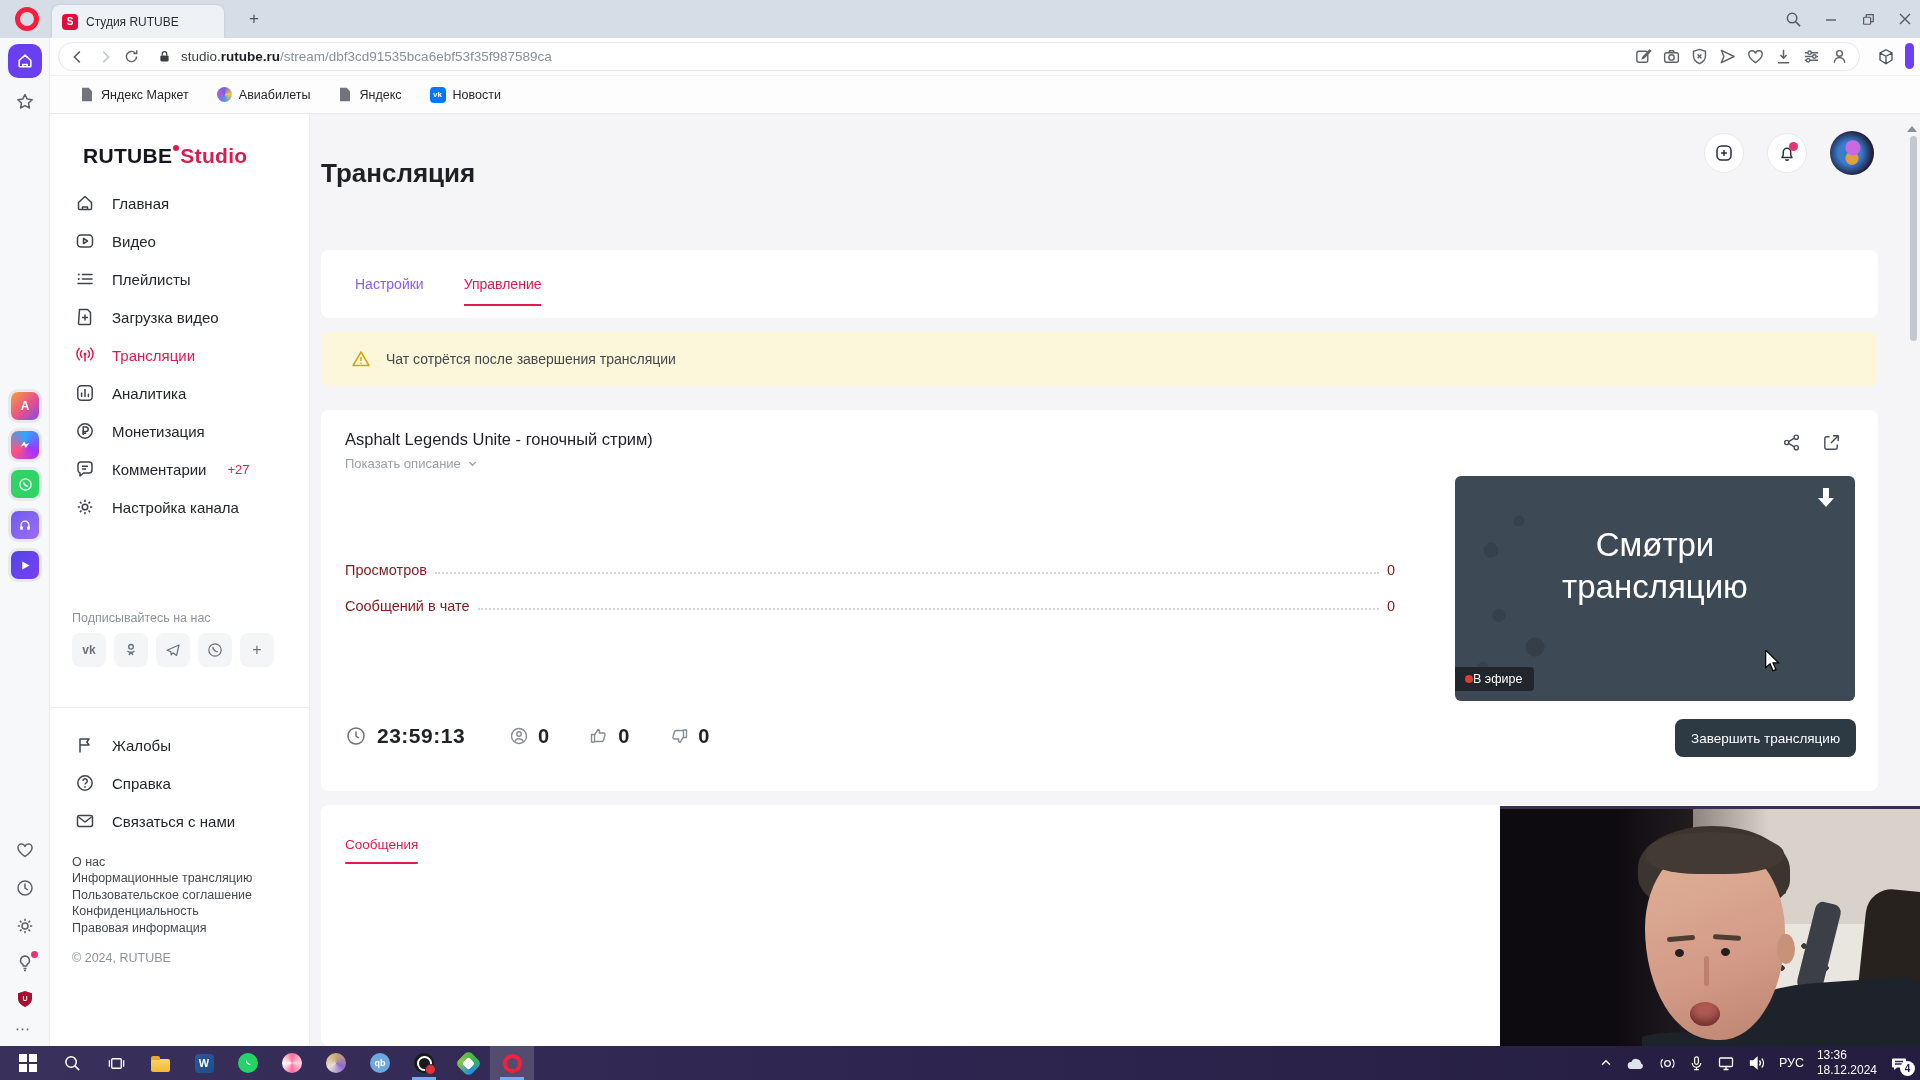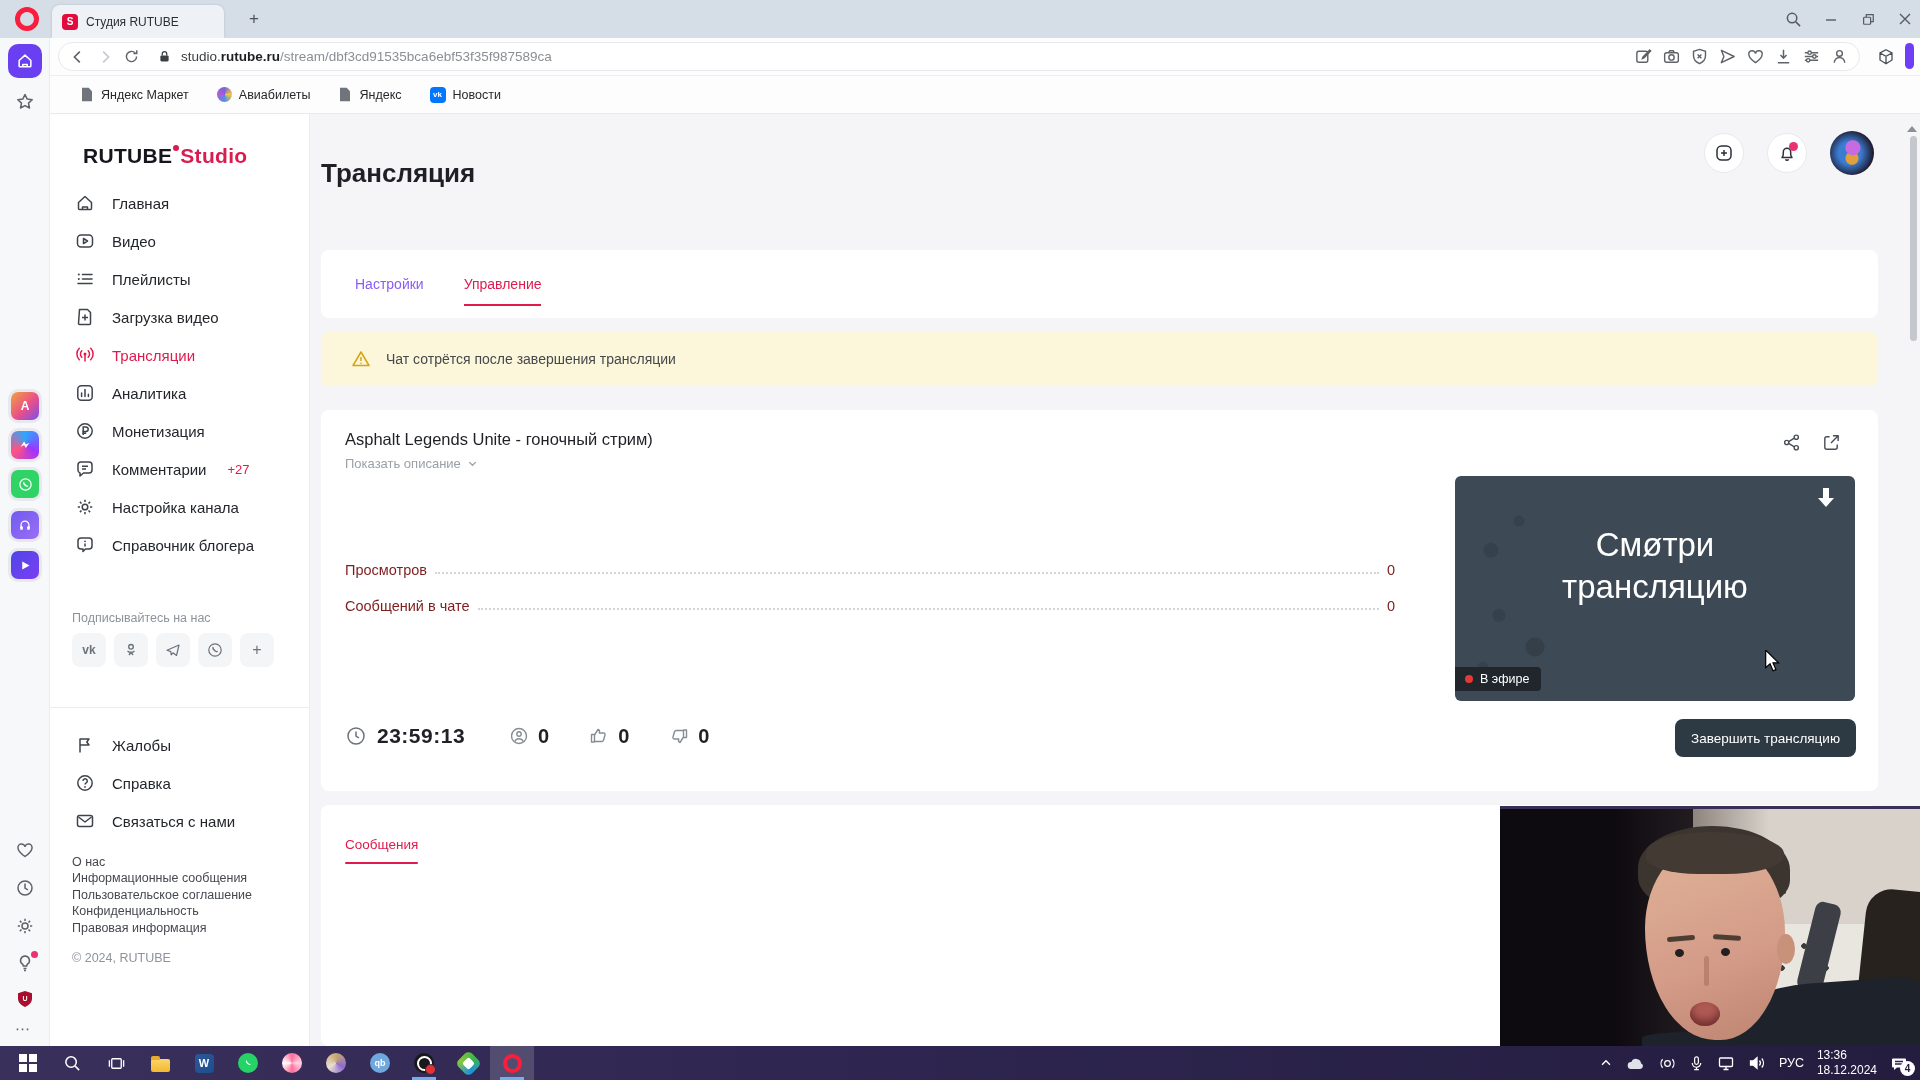--- a/index.html
+++ b/index.html
@@ -66,21 +66,21 @@
   .stream{top:296px;height:381px}
   .s-title{position:absolute;left:24px;top:20px;font-size:16.5px;font-weight:500;color:#1f2127}
   .s-desc{position:absolute;left:24px;top:46px;font-size:13px;color:#9aa0a9;display:flex;align-items:center;gap:6px;cursor:pointer}
   .drow{position:absolute;left:24px;width:1050px;display:flex;align-items:flex-end;font-size:14.5px;color:#7f1d1d}
   .drow .lead{flex:1;border-bottom:2px dotted #d2d6dc;margin:0 8px 4px 8px}
   .stats{position:absolute;left:24px;top:314px;display:flex;align-items:center;color:#1f2127}
   .stats .num{font-size:20px;font-weight:700;margin-left:9px}
   .stats .timer{font-size:21px;font-weight:700;margin-left:10px;letter-spacing:.5px}
   .thumb{position:absolute;left:1134px;top:66px;width:400px;height:225px;border-radius:6px;background:radial-gradient(circle at 9% 33%,#35414b 0 7px,rgba(0,0,0,0) 8px),radial-gradient(circle at 16% 20%,#35414b 0 5px,rgba(0,0,0,0) 6px),radial-gradient(circle at 11% 62%,#35414b 0 6px,rgba(0,0,0,0) 7px),radial-gradient(circle at 20% 76%,#343f49 0 9px,rgba(0,0,0,0) 10px),radial-gradient(circle at 7% 85%,#35414b 0 5px,rgba(0,0,0,0) 6px),#3d4954;overflow:hidden}
   .thumb-txt{position:absolute;left:0;right:0;top:48px;text-align:center;color:#fff;font-size:33px;font-weight:500;line-height:1.28}
-  .live{position:absolute;left:0px;bottom:10px;background:#20262c;border-radius:0 4px 4px 0;display:flex;align-items:center;gap:7px;padding:5px 12px 5px 10px;color:#fff;font-size:12.5px}
+  .live{position:absolute;left:0px;bottom:10px;background:#20262c;border-radius:0 4px 4px 0;display:flex;align-items:center;padding:5px 12px 5px 10px;color:#fff;font-size:12.5px}
   .live .rd{width:8px;height:8px;border-radius:50%;background:#e53935}
   .sharebtn{position:absolute;top:22px;color:#4a4f57;cursor:pointer}
   .endbtn{position:absolute;left:1354px;top:309px;width:181px;height:38px;background:#2d3943;border:none;border-radius:8px;color:#fff;font-size:13.5px;font-family:inherit;cursor:pointer}
   .msgs{top:691px;height:241px}
   .mtab{position:absolute;left:24px;top:32px;font-size:13.5px;color:#e01a4d;cursor:pointer}
   .mtab::after{content:"";position:absolute;left:0;right:0;bottom:-12px;height:2.5px;border-radius:2px;background:#e01a4d}
   .sb-up{position:absolute;left:1907px;top:121px;width:0;height:0;border:5px solid rgba(0,0,0,0);border-bottom:6px solid #8b8f96}
   .sb-thumb{position:absolute;left:1910px;top:136px;width:7px;height:205px;border-radius:4px;background:#c4c7cc}
   
   .cam{position:absolute;left:1500px;top:806px;width:420px;height:240px;overflow:hidden;background:#d8d2ca;z-index:6}
@@ -429,30 +429,20 @@
         </li>
       <li>
           <span class="ic">
             <svg width="20" height="20" viewBox="0 0 20 20" fill="none" stroke="currentColor" stroke-width="1.5">
               <circle cx="10" cy="10" r="2.8"></circle>
               <path d="M10 2.8 v2.2 M10 15 v2.2 M2.8 10 h2.2 M15 10 h2.2 M4.9 4.9 l1.6 1.6 M13.5 13.5 l1.6 1.6 M15.1 4.9 l-1.6 1.6 M6.5 13.5 l-1.6 1.6"></path>
             </svg>
           </span>
           <span>Настройка канала</span>
         </li>
-      <li>
-          <span class="ic">
-            <svg width="20" height="20" viewBox="0 0 20 20" fill="none" stroke="currentColor" stroke-width="1.5" stroke-linejoin="round">
-              <path d="M3 6 a3 3 0 0 1 3-3 h8 a3 3 0 0 1 3 3 v5 a3 3 0 0 1-3 3 h-3.5 L8 16.5 V14 H6 a3 3 0 0 1-3-3 Z"></path>
-              <path d="M10 8.5 v3"></path>
-              <circle cx="10" cy="6.3" r=".9" fill="currentColor" stroke="none"></circle>
-            </svg>
-          </span>
-          <span>Справочник блогера</span>
-        </li>
     </ul>
     <div class="subs-label">Подписывайтесь на нас</div>
     <div class="socials">
       <div class="soc">vk</div>
       <div class="soc">
           <svg width="16" height="16" viewBox="0 0 16 16" fill="none" stroke="currentColor" stroke-width="1.4">
             <circle cx="8" cy="4.8" r="2.3"></circle>
             <path d="M4.5 9 c2 1.8 5 1.8 7 0 M6 13 l2-2.8 2 2.8"></path>
           </svg>
         </div>
@@ -494,21 +484,21 @@
             <svg width="20" height="20" viewBox="0 0 20 20" fill="none" stroke="currentColor" stroke-width="1.5" stroke-linejoin="round">
               <rect x="2.5" y="4.5" width="15" height="11" rx="2"></rect>
               <path d="M3.5 6 L10 11 16.5 6"></path>
             </svg>
           </span>
           <span>Связаться с нами</span>
         </li>
     </ul>
     <div class="flinks">
       <div>О нас</div>
-      <div>Информационные сообщения</div>
+      <div>Информационные трансляцию</div>
       <div>Пользовательское соглашение</div>
       <div>Конфиденциальность</div>
       <div>Правовая информация</div>
     </div>
     <div class="copyr">© 2024, RUTUBE</div>
   </div>
 
   <div class="main">
     <div class="hbtn" style="left:1394px;top:19px">
       <svg width="22" height="22" viewBox="0 0 22 22" fill="none" stroke="currentColor" stroke-width="1.5">

